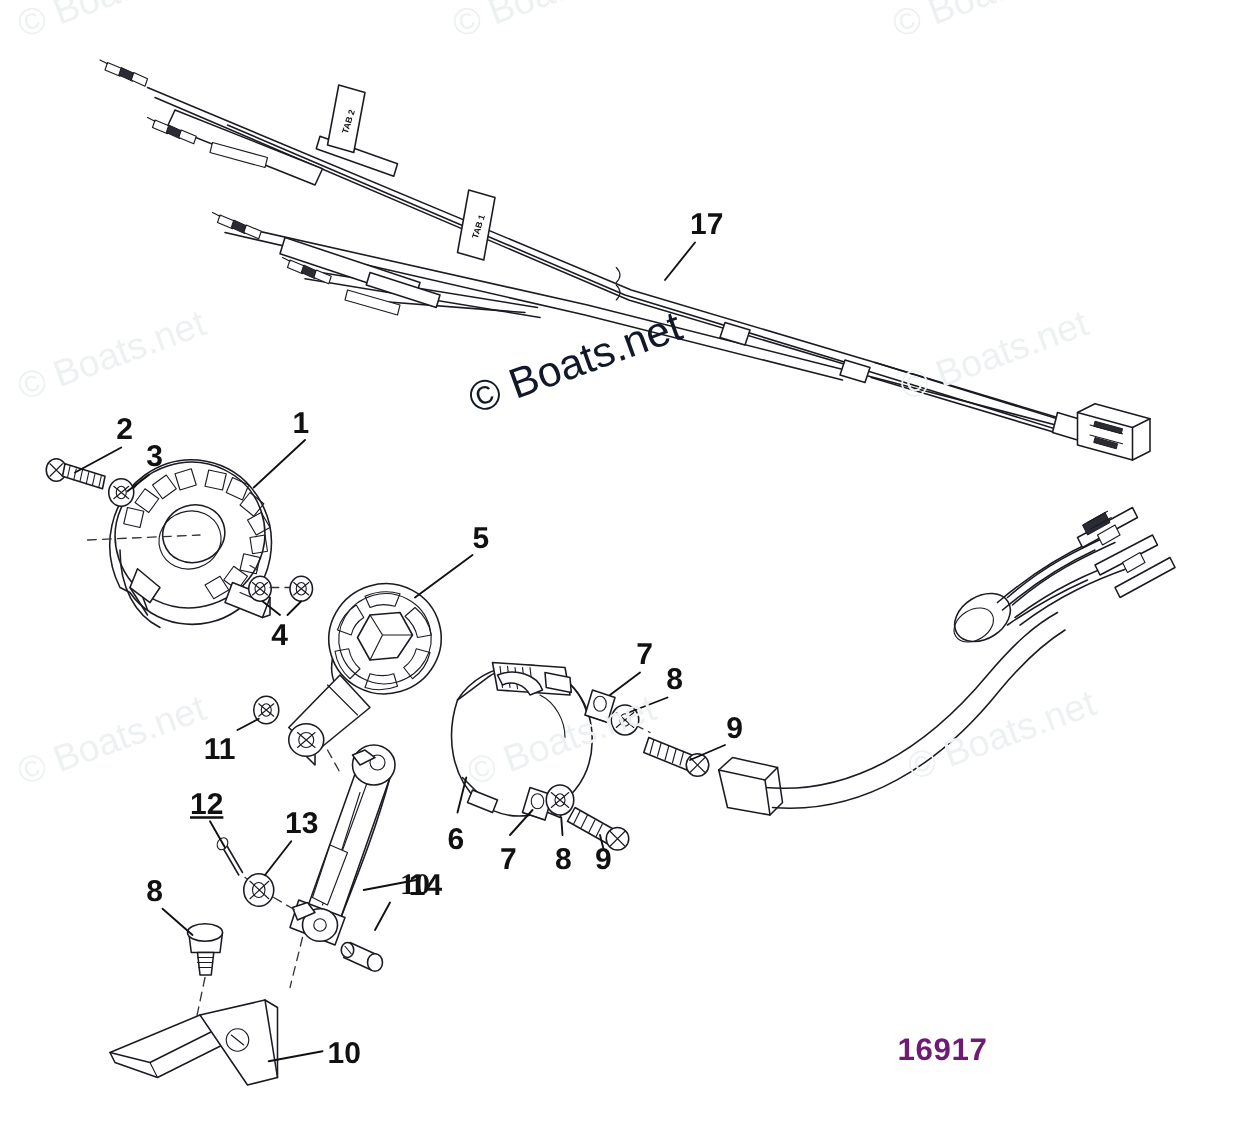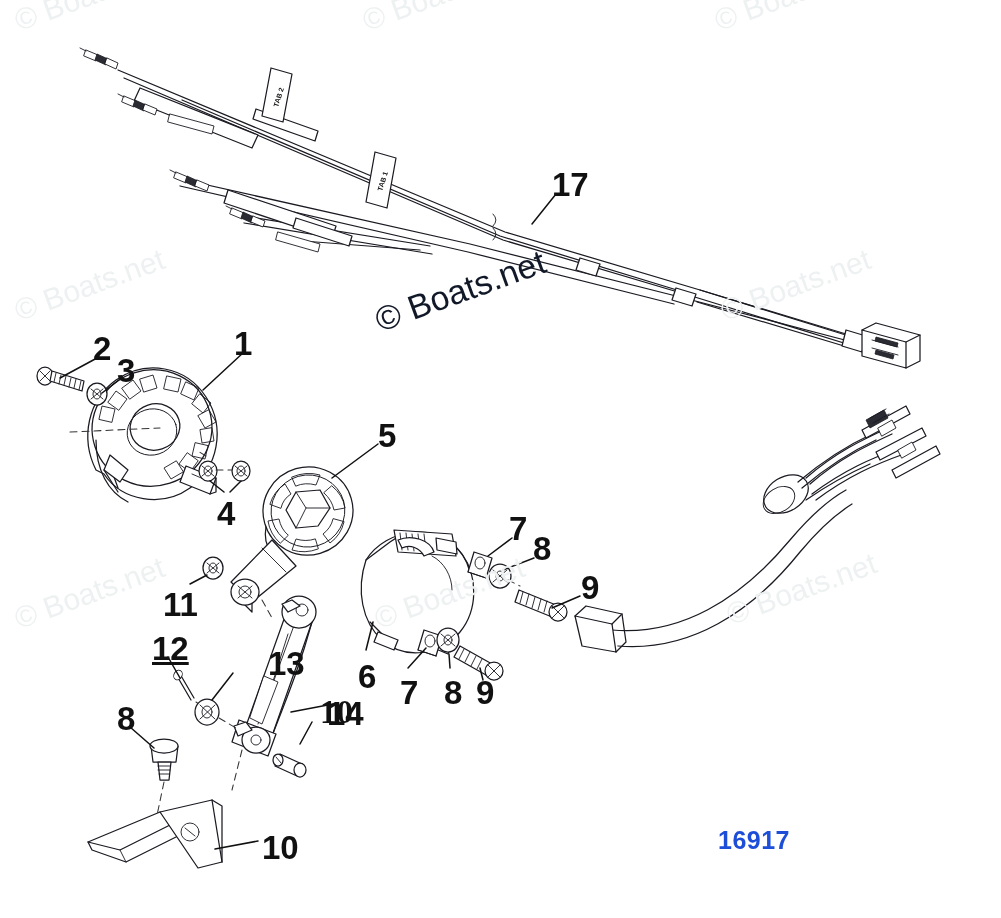--- a/index.html
+++ b/index.html
@@ -22,31 +22,31 @@
     pointer-events:none;
   }
   .wm-light{ color:#eef1f2; font-size:30px; letter-spacing:0px; }
   .wm-dark{  color:#111827; font-size:34px; }
 
   
   .callout{
     position:absolute;
     font-family:"Liberation Sans", sans-serif;
     font-weight:700;
-    font-size:33px;
+    font-size:24px;
     color:#111111;
     line-height:1;
     white-space:nowrap;
   }
   .diagram-id{
     position:absolute;
     font-family:"Liberation Sans", sans-serif;
     font-weight:700;
     font-size:25px;
-    color:#1d4ed8;
+    color:#701a75;
     letter-spacing:0.5px;
   }
 
   
   #art{position:absolute;left:0;top:0;width:1001px;height:918px;}
   #art .ln{fill:none;stroke:#1a1a22;stroke-width:1.25;stroke-linecap:round;stroke-linejoin:round;}
   #art .ln-t{fill:none;stroke:#1a1a22;stroke-width:0.9;stroke-linecap:round;stroke-linejoin:round;}
   #art .leader{fill:none;stroke:#111111;stroke-width:1.5;stroke-linecap:round;}
   #art .dash{fill:none;stroke:#333;stroke-width:1.05;stroke-dasharray:7 5;stroke-linecap:round;}
   #art .fillw{fill:#ffffff;stroke:#1a1a22;stroke-width:1.25;stroke-linejoin:round;stroke-linecap:round;}
@@ -415,21 +415,21 @@
   <div class="callout" style="left:358px;top:660px;">6</div>
   <div class="callout" style="left:509px;top:512px;">7</div>
   <div class="callout" style="left:533px;top:532px;">8</div>
   <div class="callout" style="left:581px;top:571px;">9</div>
   <div class="callout" style="left:400px;top:676px;">7</div>
   <div class="callout" style="left:444px;top:676px;">8</div>
   <div class="callout" style="left:476px;top:676px;">9</div>
   <div class="callout" style="left:320px;top:696px;font-family:Liberation Serif, serif;">10</div>
   <div class="callout" style="left:163px;top:588px;">11</div>
   <div class="callout" style="left:152px;top:632px;text-decoration:underline;">12</div>
-  <div class="callout" style="left:228px;top:647px;margin-left:40px;">13</div>
+  <div class="callout" style="left:228px;top:647px;">13</div>
   <div class="callout" style="left:327px;top:697px;">14</div>
   <div class="callout" style="left:262px;top:831px;">10</div>
   <div class="callout" style="left:117px;top:702px;">8</div>
   <div class="callout" style="left:552px;top:168px;">17</div>
 
   <div class="diagram-id" style="left:718px;top:826px;">16917</div>
 
 </div>
 
 </body></html>

